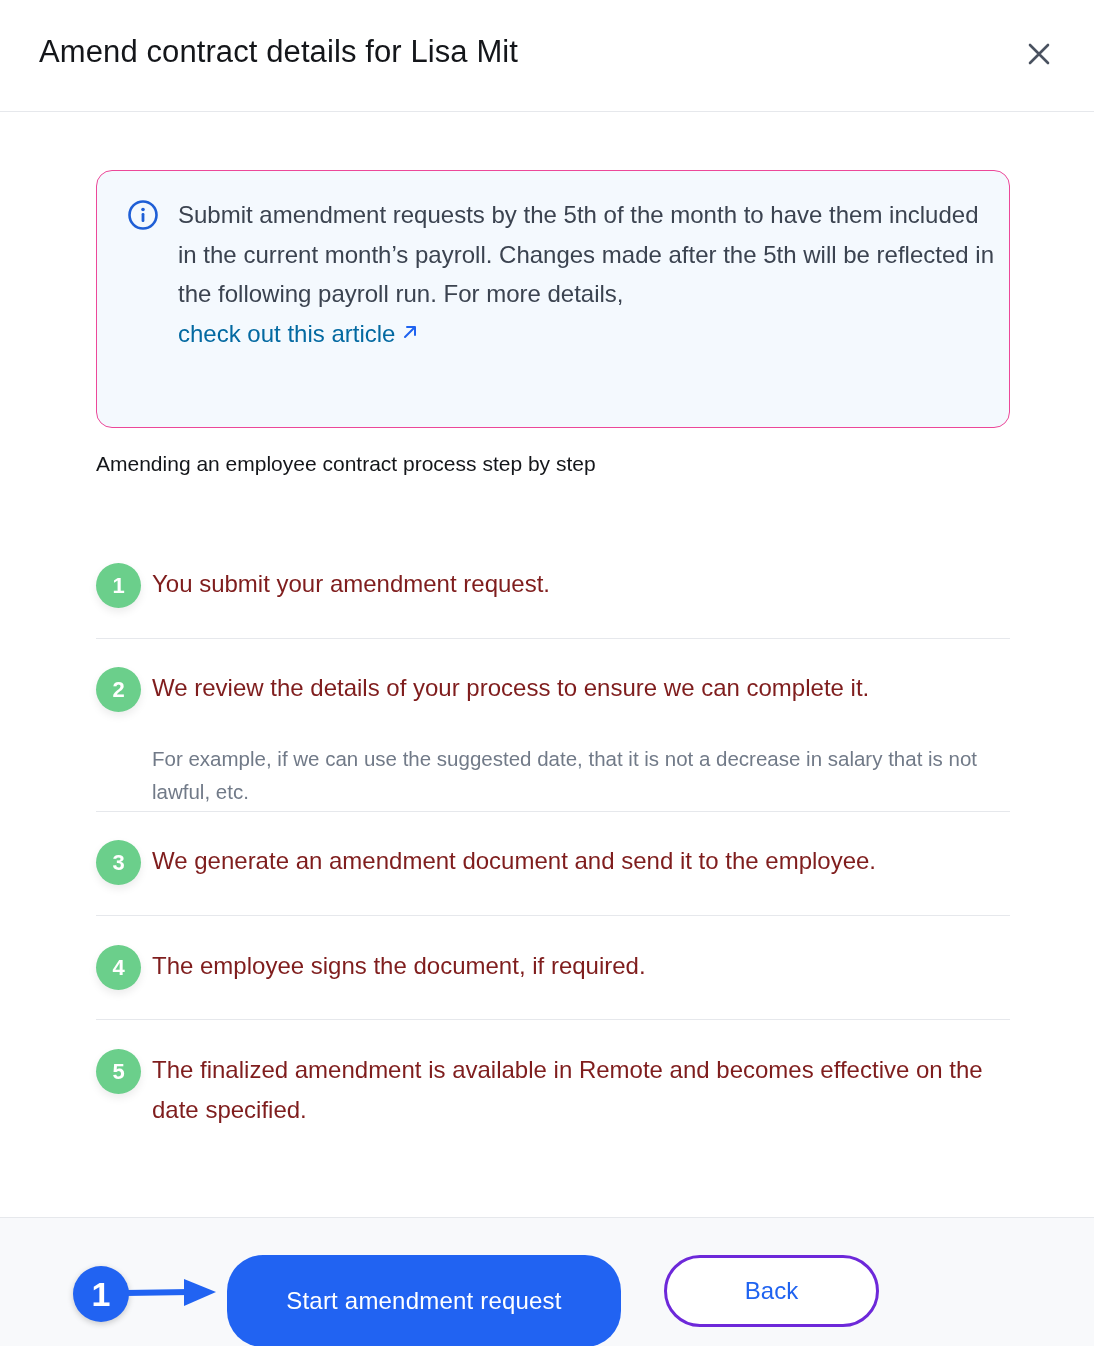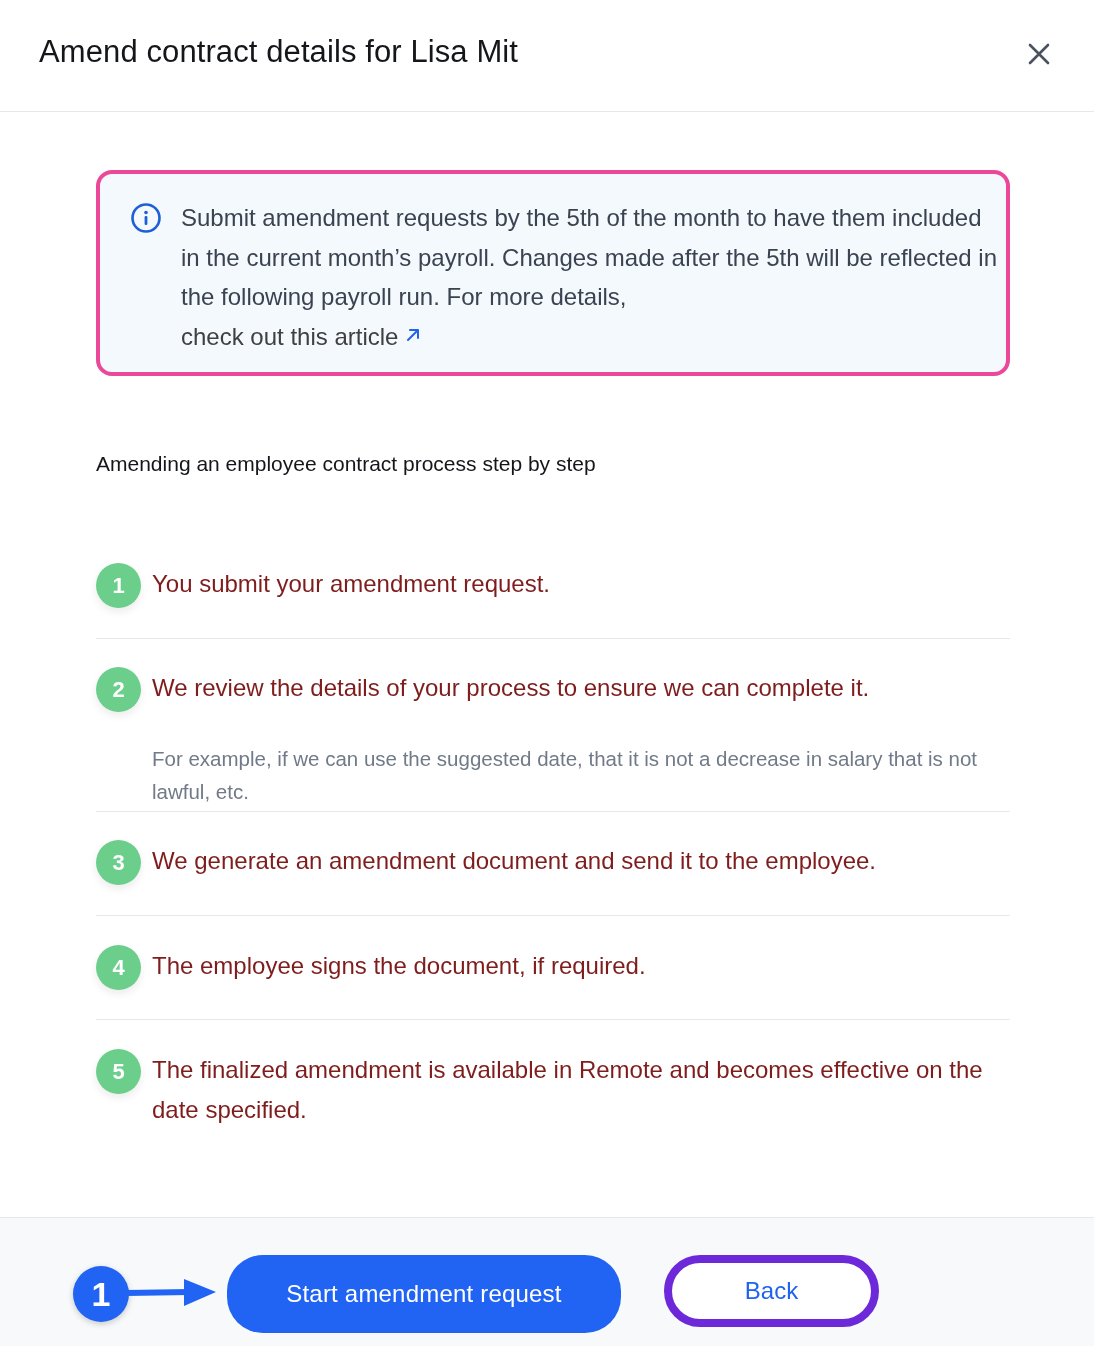--- a/index.html
+++ b/index.html
@@ -3,38 +3,38 @@
 <meta charset="utf-8">
 <style>
   * { box-sizing: border-box; margin: 0; padding: 0; }
   html, body { width: 1094px; height: 1346px; background: #ffffff; overflow: hidden; }
   body { font-family: "Liberation Sans", "DejaVu Sans", sans-serif; color: #1a1d23; position: relative; }
 
   .header { position: absolute; left: 0; top: 0; width: 1094px; height: 112px; border-bottom: 1px solid #e6e8ec; padding-left: 24px; }
   .title { position: absolute; left: 39px; top: 34px; font-size: 31px; color: #14161a; letter-spacing: 0.1px; }
   .close-btn { position: absolute; left: 1022px; top: 37px; width: 34px; height: 34px; cursor: pointer; }
 
-  .info-box { position: absolute; left: 96px; top: 170px; width: 914px; height: 206px; border: 4px solid #ec4899; border-radius: 16px; background: #f4f9fe; }
+  .info-box { position: absolute; left: 96px; top: 170px; width: 914px; height: 258px; border: 1px solid #ec4899; border-radius: 16px; background: #f4f9fe; }
   .info-icon { position: absolute; left: 30px; top: 28px; width: 32px; height: 32px; }
   .info-text { position: absolute; left: 81px; top: 24px; width: 820px; font-size: 24px; line-height: 39.5px; color: #3b4350; }
-  .info-link { color: #404040; text-decoration: none; cursor: pointer; }
+  .info-link { color: #0369a1; text-decoration: none; cursor: pointer; }
   .link-arrow { display: inline-block; width: 18px; height: 18px; margin-left: 6px; vertical-align: 1px; }
 
   .section-title { position: absolute; left: 96px; top: 452px; font-size: 21px; color: #14161a; }
 
   .steps { position: absolute; left: 96px; top: 0; width: 914px; }
   .step { position: absolute; left: 0; width: 914px; }
   .step-num { position: absolute; left: 0; width: 45px; height: 45px; border-radius: 50%; background: #6bcf8b; color: #ffffff; font-size: 22px; font-weight: bold; display: flex; align-items: center; justify-content: center; box-shadow: 0 4px 8px rgba(0,0,0,0.08); }
   .step-text { position: absolute; left: 56px; width: 858px; font-size: 24px; line-height: 40px; color: #7f1d1d; }
   .step-sub { position: absolute; left: 56px; width: 858px; font-size: 20.5px; line-height: 33px; color: #717a88; margin-top: 26px; }
   .divider { position: absolute; left: 96px; width: 914px; height: 1px; background: #e6e8ec; }
 
   .footer { position: absolute; left: 0; top: 1217px; width: 1094px; height: 129px; background: #f8f9fb; border-top: 1px solid #e6e8ec; }
-  .primary-btn { position: absolute; left: 227px; top: 37px; width: 394px; height: 78px; border-radius: 36px; background: #2163f2; color: #ffffff; font-size: 24px; display: flex; align-items: center; justify-content: center; border: none; cursor: pointer; letter-spacing: 0.2px; }
-  .secondary-btn { position: absolute; left: 664px; top: 37px; width: 215px; height: 72px; border-radius: 36px; background: #ffffff; color: #1f63f0; font-size: 24px; display: flex; align-items: center; justify-content: center; border: 8px solid #6d28d9; cursor: pointer; }
+  .primary-btn { position: absolute; left: 227px; top: 37px; width: 394px; height: 92px; border-radius: 36px; background: #2163f2; color: #ffffff; font-size: 24px; display: flex; align-items: center; justify-content: center; border: none; cursor: pointer; letter-spacing: 0.2px; }
+  .secondary-btn { position: absolute; left: 664px; top: 37px; width: 215px; height: 72px; border-radius: 36px; background: #ffffff; color: #1f63f0; font-size: 24px; display: flex; align-items: center; justify-content: center; border: 3px solid #6d28d9; cursor: pointer; }
   .annot-badge { position: absolute; left: 73px; top: 48px; width: 56px; height: 56px; border-radius: 50%; background: #2163f2; color: #ffffff; font-size: 34px; font-weight: bold; display: flex; align-items: center; justify-content: center; box-shadow: 0 2px 6px rgba(0,0,0,0.2); }
   .annot-arrow { position: absolute; left: 126px; top: 57px; width: 92px; height: 36px; }
 </style>
 </head>
 <body>
 
 <div class="header">
   <div class="title">Amend contract details for Lisa Mit</div>
   <div class="close-btn">
     <svg width="34" height="34" viewBox="0 0 34 34">

